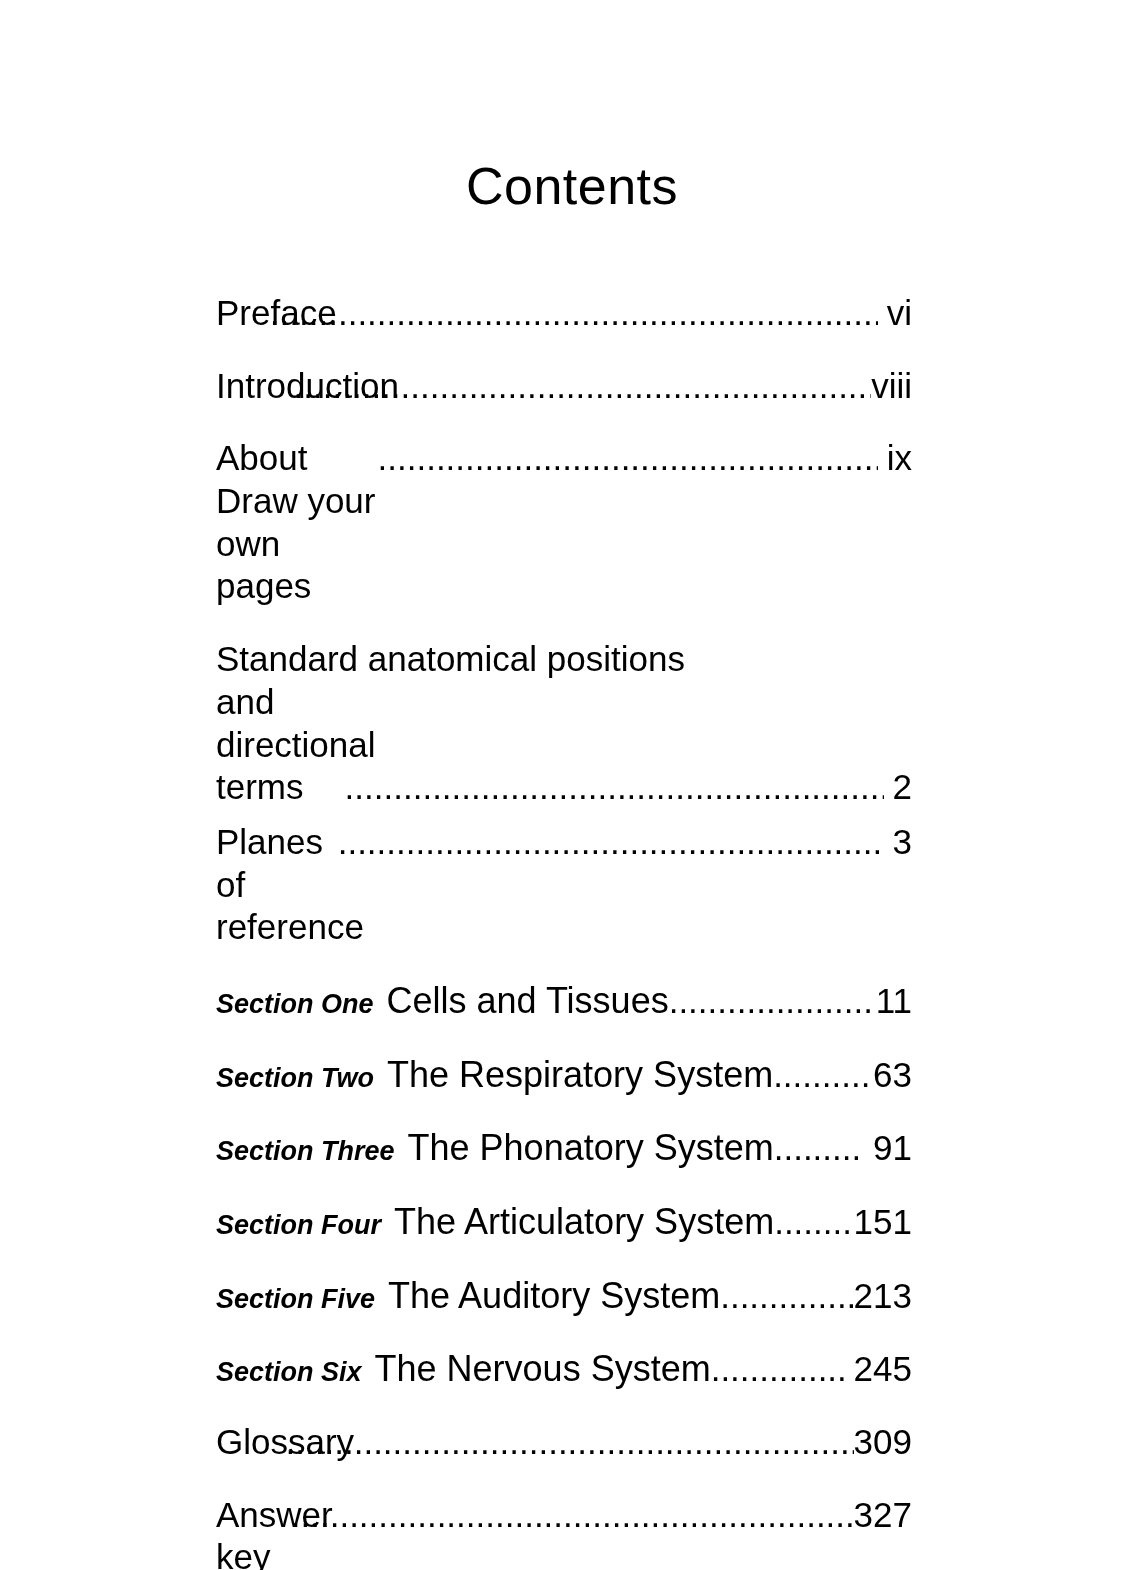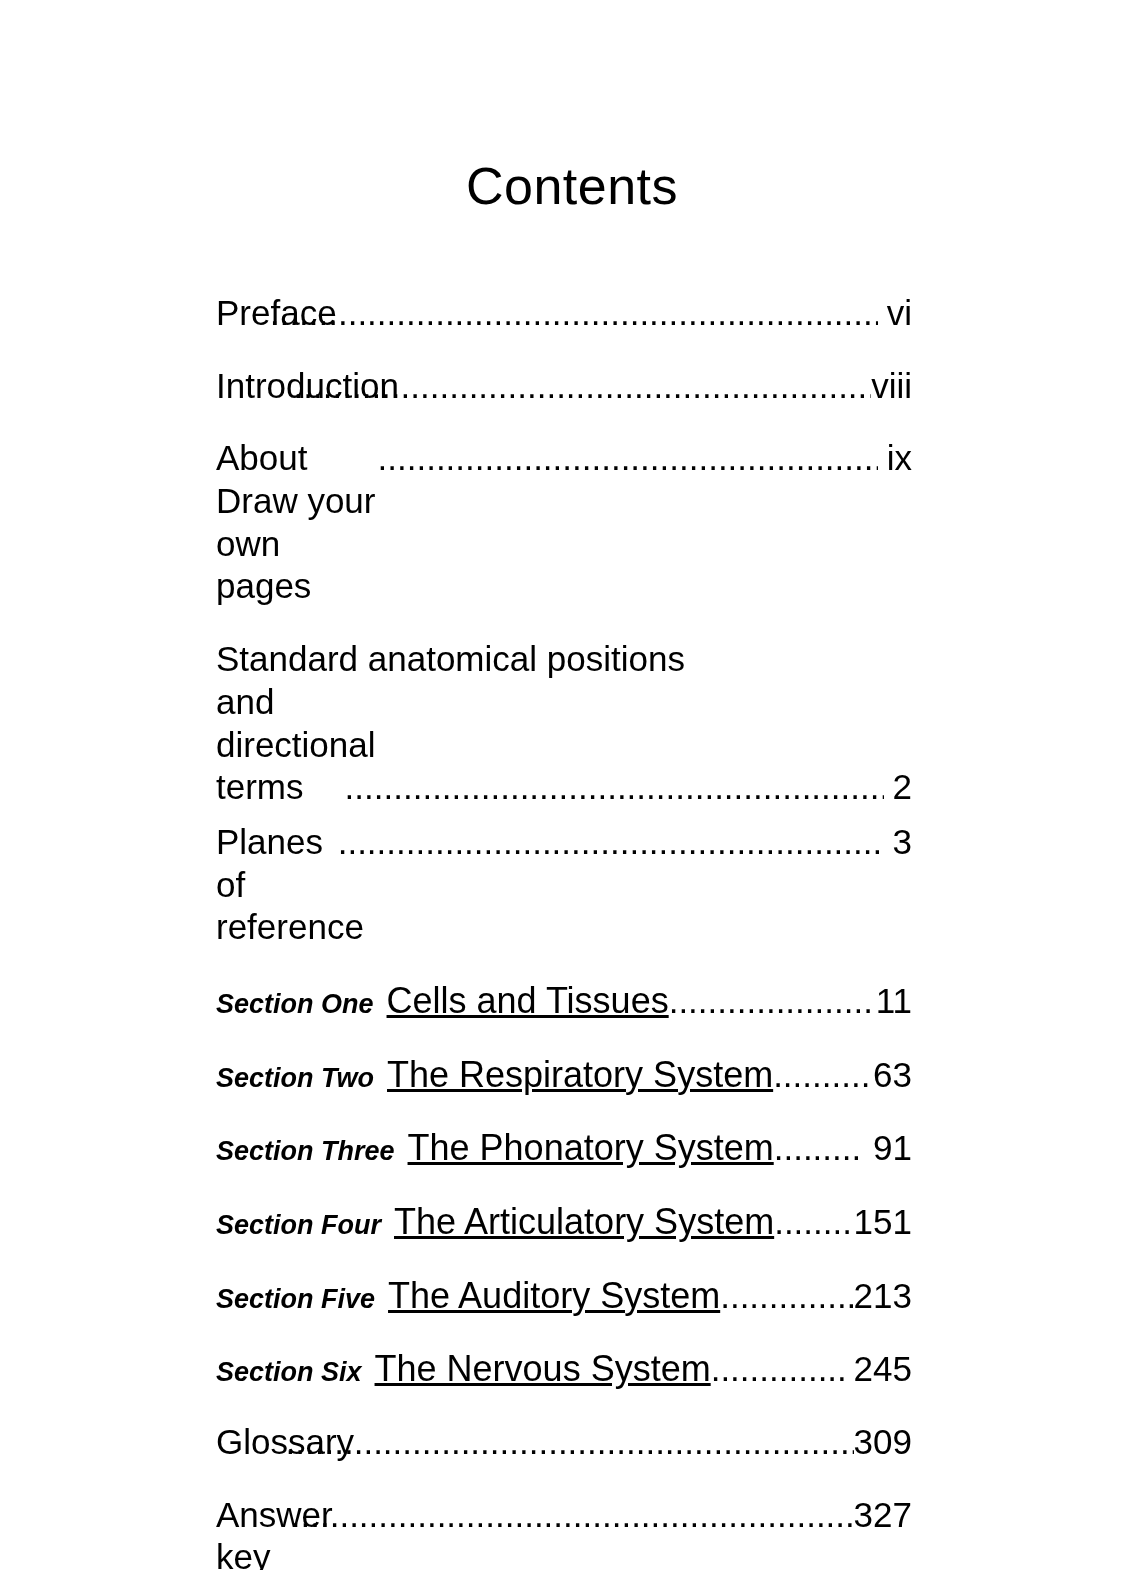--- a/index.html
+++ b/index.html
@@ -71,21 +71,20 @@
     line-height: 1.2;
     padding-right: 13px;
     white-space: nowrap;
   }
   .sec-title {
     flex: 0 0 auto;
     font-size: 36px;
     font-weight: 400;
     line-height: 1.2;
     white-space: nowrap;
-    text-decoration: underline;
   }
 
   
   .leader {
     flex: 1 1 auto;
     min-width: 8px;
     overflow: hidden;
     white-space: nowrap;
     font-size: 35px;
     line-height: 1.22;

